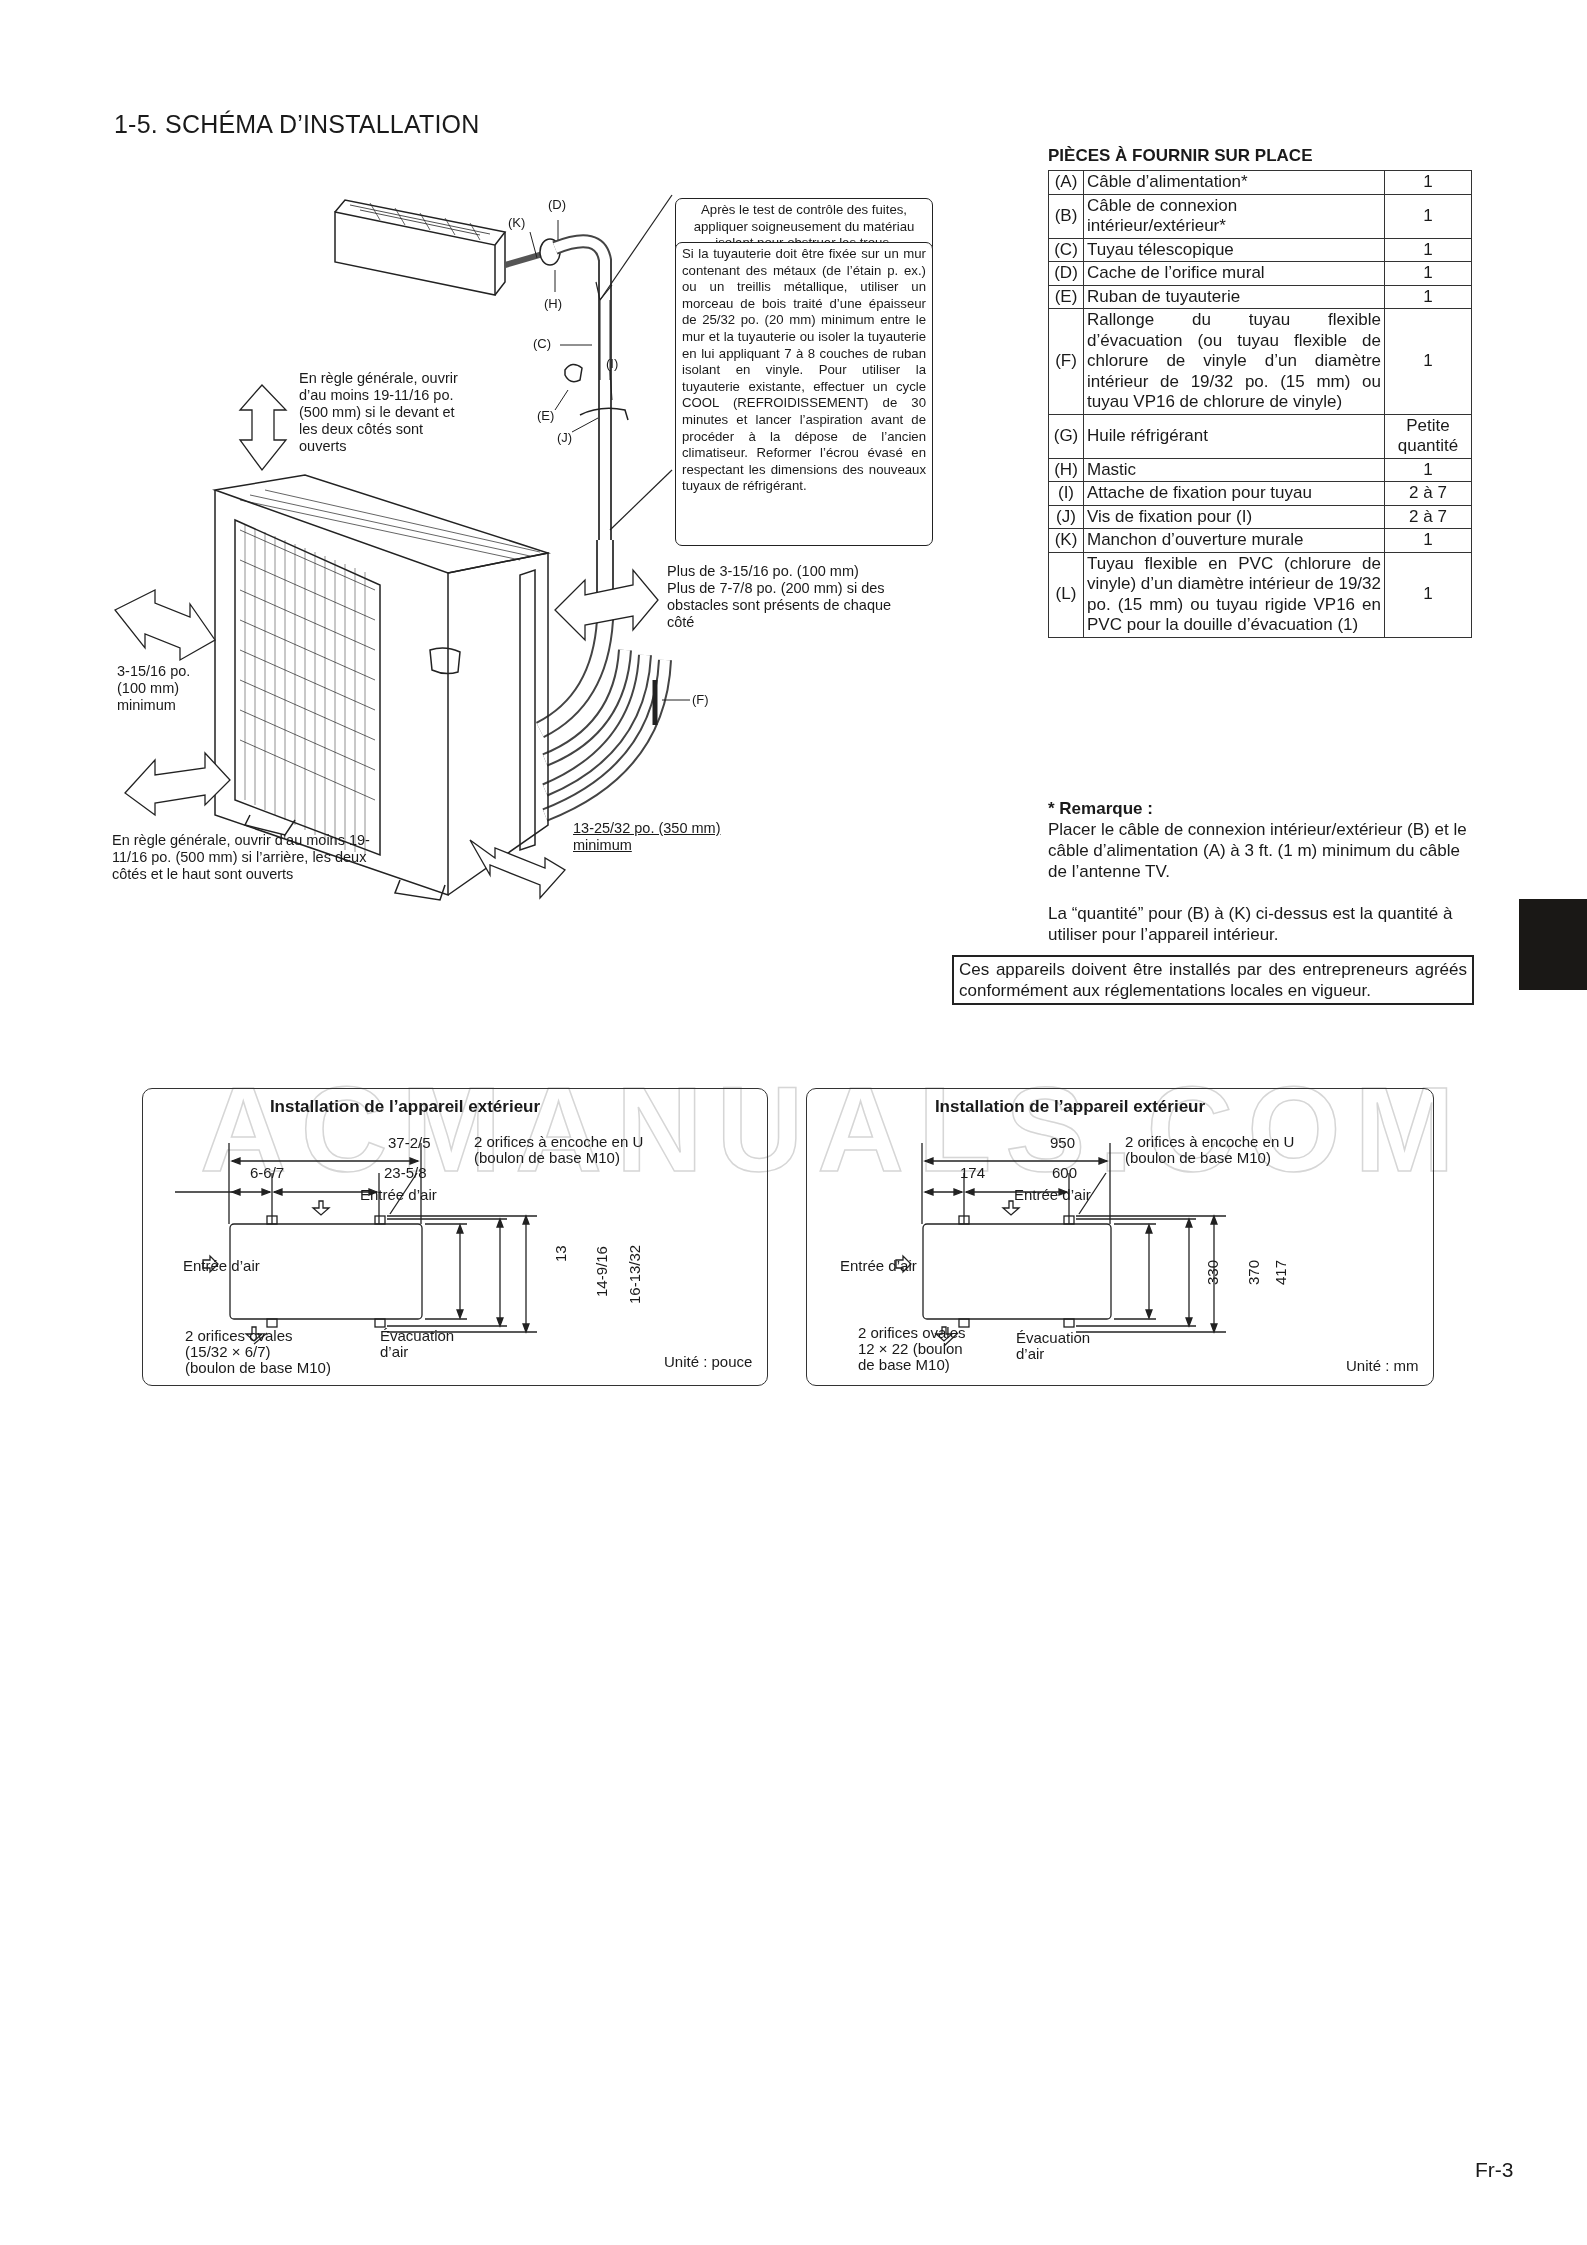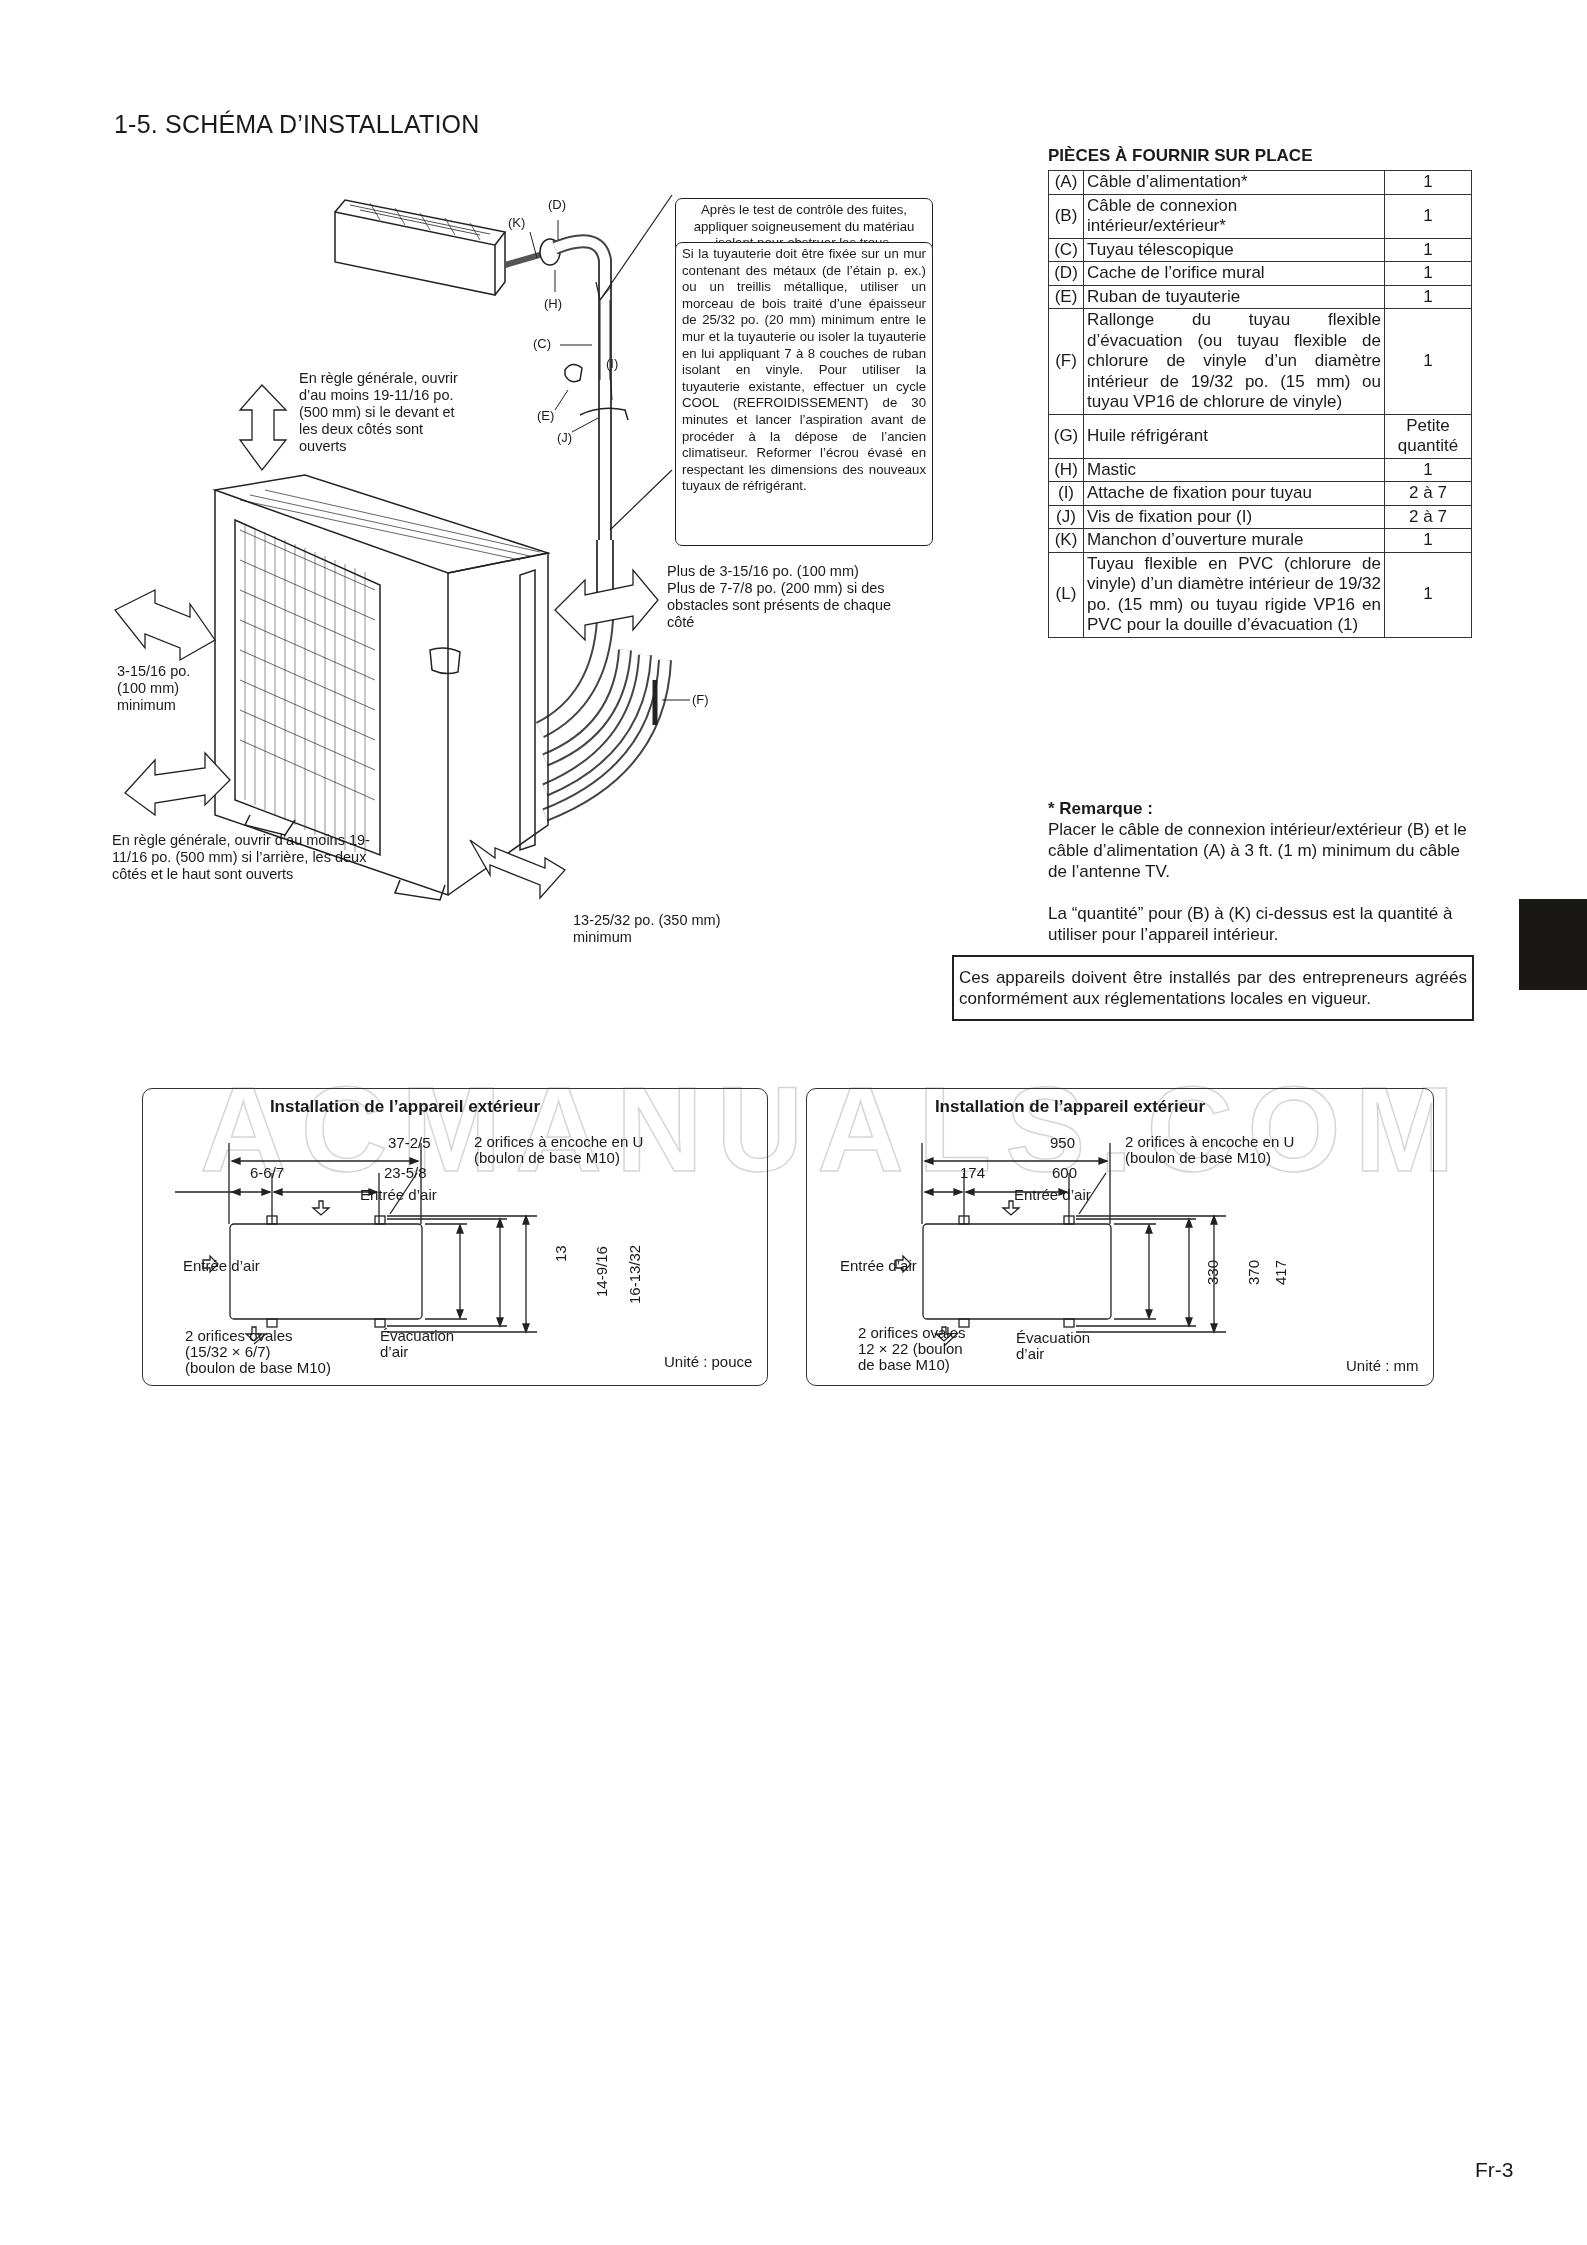--- a/index.html
+++ b/index.html
@@ -13,21 +13,21 @@
   .lbl { font-size:13px; }
   
   .parts-title { left:1048px; top:146px; font-size:17px; font-weight:bold; }
   table.parts { position:absolute; left:1048px; top:170px; width:424px; border-collapse:collapse; font-size:17px; line-height:20.5px; }
   table.parts td { border:1.5px solid #333; padding:1px 3px; vertical-align:middle; }
   table.parts td.code { width:30px; text-align:center; padding:1px 2px; }
   table.parts td.desc { text-align:left; }
   table.parts td.desc.just { text-align:justify; }
   table.parts td.qty { width:80px; text-align:center; }
   .remark { left:1048px; top:754px; width:428px; font-size:17px; line-height:21px;margin-top:44px; }
-  .notice { left:952px; top:955px; width:522px; border:2.5px solid #222; padding:10px 5px; font-size:17px; line-height:21px; text-align:justify; box-sizing:border-box; }
+  .notice { left:952px; top:955px; width:522px; border:2.5px solid #222; padding:2px 5px; font-size:17px; line-height:21px; text-align:justify; box-sizing:border-box; }
   .side-tab { left:1519px; top:899px; width:68px; height:91px; background:#1a1816; }
   .page-no { left:1475px; top:2158px; font-size:21px; }
   .watermark { left:200px; top:1060px; font-size:120px; font-weight:bold; color:transparent; -webkit-text-stroke:1.5px #d6d6d6; letter-spacing:14px; }
   .dim-box { border:1.5px solid #333; border-radius:10px; box-sizing:border-box; }
   .dim-title { font-size:17px; font-weight:bold; }
   .dimtxt { font-size:15px; }
 </style>
 </head>
 <body>
 
@@ -123,21 +123,21 @@
 <div class="abs callout center" style="left:675px;top:160px;width:258px;height:66px;margin-top:38px;">Après le test de contrôle des fuites, appliquer soigneusement du matériau isolant pour obstruer les trous.</div>
 <div class="abs callout justify" style="left:675px;top:242px;width:258px;height:304px;">Si la tuyauterie doit être fixée sur un mur contenant des métaux (de l’étain p. ex.) ou un treillis métallique, utiliser un morceau de bois traité d’une épaisseur de 25/32 po. (20 mm) minimum entre le mur et la tuyauterie ou isoler la tuyauterie en lui appliquant 7 à 8 couches de ruban isolant en vinyle. Pour utiliser la tuyauterie existante, effectuer un cycle COOL (REFROIDISSEMENT) de 30 minutes et lancer l’aspiration avant de procéder à la dépose de l’ancien climatiseur. Reformer l’écrou évasé en respectant les dimensions des nouveaux tuyaux de réfrigérant.</div>
 
 <div class="abs note" style="left:299px;top:370px;width:170px;">En règle générale, ouvrir d’au moins 19-11/16 po. (500 mm) si le devant et les deux côtés sont ouverts</div>
 <div class="abs note" style="left:117px;top:663px;width:100px;">3-15/16 po. (100 mm) minimum</div>
 <div class="abs note" style="left:112px;top:832px;width:290px;">En règle générale, ouvrir d’au moins 19-11/16 po. (500 mm) si l’arrière, les deux côtés et le haut sont ouverts</div>
 <div class="abs note" style="left:667px;top:563px;width:230px;">
   <div>Plus de 3-15/16 po. (100 mm)</div>
   <div>Plus de 7-7/8 po. (200 mm) si des obstacles sont présents de chaque côté</div>
 </div>
-<div class="abs note" style="left:573px;top:912px;width:200px;">13-25/32 po. (350 mm) minimum</div>
+<div class="abs note" style="left:573px;top:820px;width:200px;text-decoration:underline;">13-25/32 po. (350 mm) minimum</div>
 
 <div class="abs parts-title">PIÈCES À FOURNIR SUR PLACE</div>
 <table class="parts">
   <tbody>
       <tr>
         <td class="code">(A)</td>
         <td class="desc">Câble d’alimentation*</td>
         <td class="qty">1</td>
       </tr>
   <tr>

